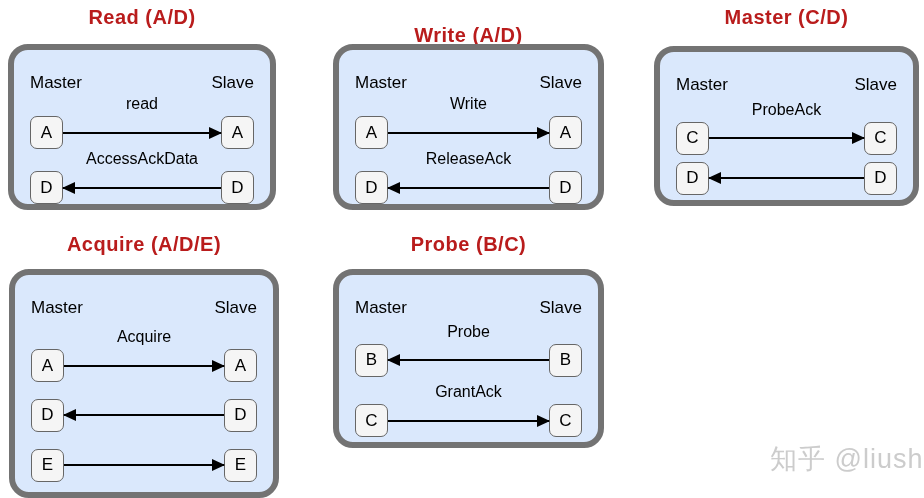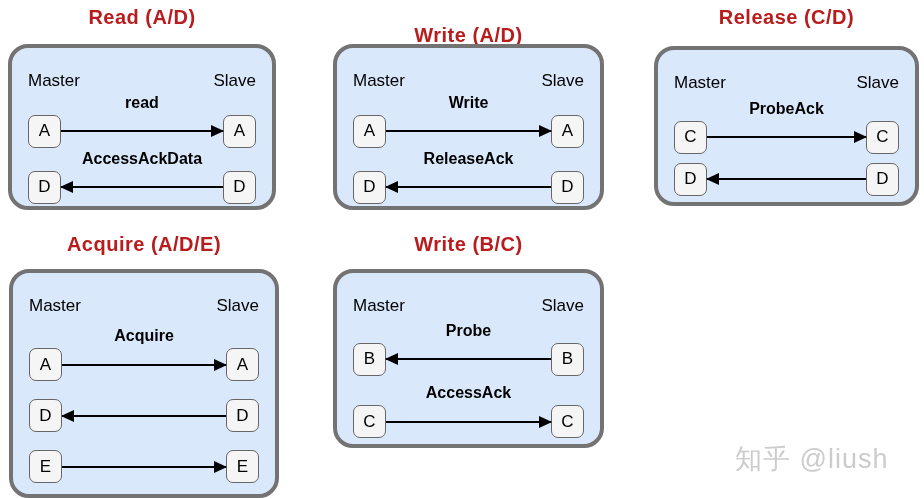--- a/index.html
+++ b/index.html
@@ -21,21 +21,21 @@
     font-size: 20px;
     font-weight: 700;
     color: #b91c1c;
     letter-spacing: 0.5px;
     white-space: nowrap;
   }
   .panel {
     position: absolute;
     box-sizing: border-box;
     background: #dae8fc;
-    border: 4px solid #737373;
+    border: 6px solid #737373;
     border-radius: 20px;
     padding: 22px 16px 2px 16px;
     display: flex;
     flex-direction: column;
   }
   .endpoints {
     display: flex;
     justify-content: space-between;
     font-size: 17px;
     color: #000000;
@@ -49,21 +49,20 @@
     justify-content: space-around;
   }
   .msg-row { }
   .msg-label {
     text-align: center;
     font-size: 16px;
     color: #000000;
     height: 20px;
     line-height: 20px;
     margin-bottom: 2px;
-    font-weight: bold;
   }
   .msg-line {
     display: flex;
     align-items: center;
   }
   .node {
     flex: none;
     width: 33px;
     height: 33px;
     box-sizing: border-box;
@@ -99,38 +98,38 @@
     left: -1px;
     top: 50%;
     transform: translateY(-50%);
     width: 0; height: 0;
     border-right: 13px solid #000000;
     border-top: 6px solid transparent;
     border-bottom: 6px solid transparent;
   }
   .watermark {
     position: absolute;
-    left: 735px;
+    left: 770px;
     top: 441px;
     font-size: 27px;
     color: #cccccc;
     letter-spacing: 1px;
     white-space: nowrap;
   }
 </style>
 </head>
 <body>
 
 <div id="stage">
 
   <div class="panel-title" style="left:8px; top:6px; width:268px;">Read (A/D)</div>
   <div class="panel-title" style="left:333px; top:24px; width:271px;">Write (A/D)</div>
-  <div class="panel-title" style="left:654px; top:6px; width:265px;">Release (C/D)</div>
+  <div class="panel-title" style="left:654px; top:6px; width:265px;">Master (C/D)</div>
   <div class="panel-title" style="left:9px; top:233px; width:270px;">Acquire (A/D/E)</div>
-  <div class="panel-title" style="left:333px; top:233px; width:271px;">Write (B/C)</div>
+  <div class="panel-title" style="left:333px; top:233px; width:271px;">Probe (B/C)</div>
 
   <div class="panel" style="left:8px; top:44px; width:268px; height:166px;">
     <div class="endpoints">
       <span>Master</span>
       <span>Slave</span>
     </div>
     <div class="rows">
       <div class="msg-row">
         <div class="msg-label">read</div>
         <div class="msg-line" data-dir="right">
@@ -238,21 +237,21 @@
     <div class="rows">
       <div class="msg-row">
         <div class="msg-label">Probe</div>
         <div class="msg-line" data-dir="left">
           <span class="node">B</span>
           <span class="arrow"></span>
           <span class="node">B</span>
         </div>
       </div>
       <div class="msg-row">
-        <div class="msg-label">AccessAck</div>
+        <div class="msg-label">GrantAck</div>
         <div class="msg-line" data-dir="right">
           <span class="node">C</span>
           <span class="arrow"></span>
           <span class="node">C</span>
         </div>
       </div>
     </div>
   </div>
 
   <div class="watermark">知乎 @liush</div>

